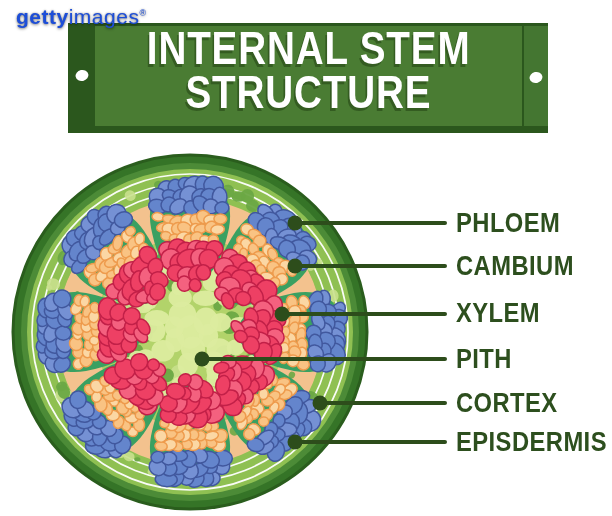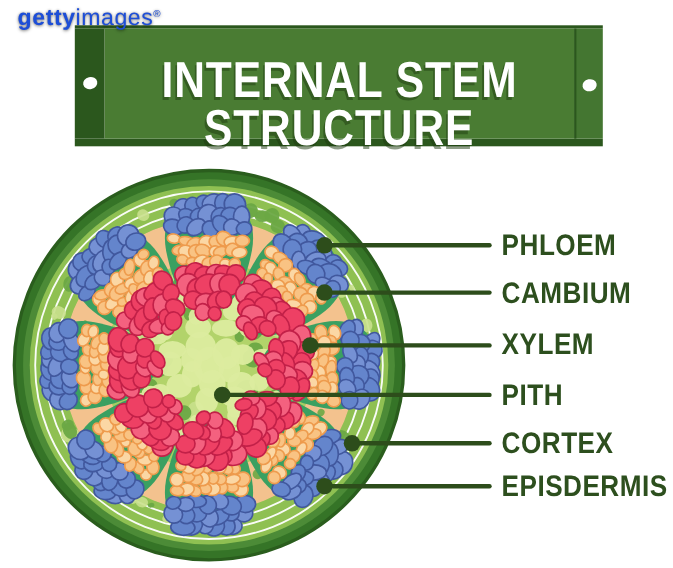--- a/index.html
+++ b/index.html
@@ -13,21 +13,21 @@
   .wm sup{font-size:9px;vertical-align:super;}
 
   
   .banner{position:absolute;left:68px;top:23px;width:480px;height:110px;display:flex;
           box-sizing:border-box;border-top:3px solid var(--banner_dark);
           border-bottom:7px solid var(--banner_dark);z-index:2;}
   .edge-l{width:27px;background:var(--banner_dark);position:relative;}
   .edge-r{width:26px;background:var(--banner_right);border-left:2px solid var(--banner_dark);
           position:relative;box-sizing:border-box;}
   .panel{flex:1;background:var(--banner_green);display:flex;flex-direction:column;
-         justify-content:flex-start;align-items:center;padding-top:24px;box-sizing:border-box;}
+         justify-content:flex-start;align-items:center;padding-top:0;box-sizing:border-box;}
   .rivet{position:absolute;width:13px;height:11px;background:#fff;border-radius:50%;
          left:50%;transform:translateX(-50%) rotate(-12deg);}
   .edge-l .rivet{top:44px}
   .edge-r .rivet{top:46px}
   .title-line{color:#fff;font-weight:bold;font-size:46px;line-height:44px;text-align:center;
          letter-spacing:1px;transform:scaleX(.84);white-space:nowrap;
          text-shadow:-2px 3px 0 rgba(30,60,15,.5);}
 
   
   #stem-svg{position:absolute;left:0;top:0;z-index:1;}

